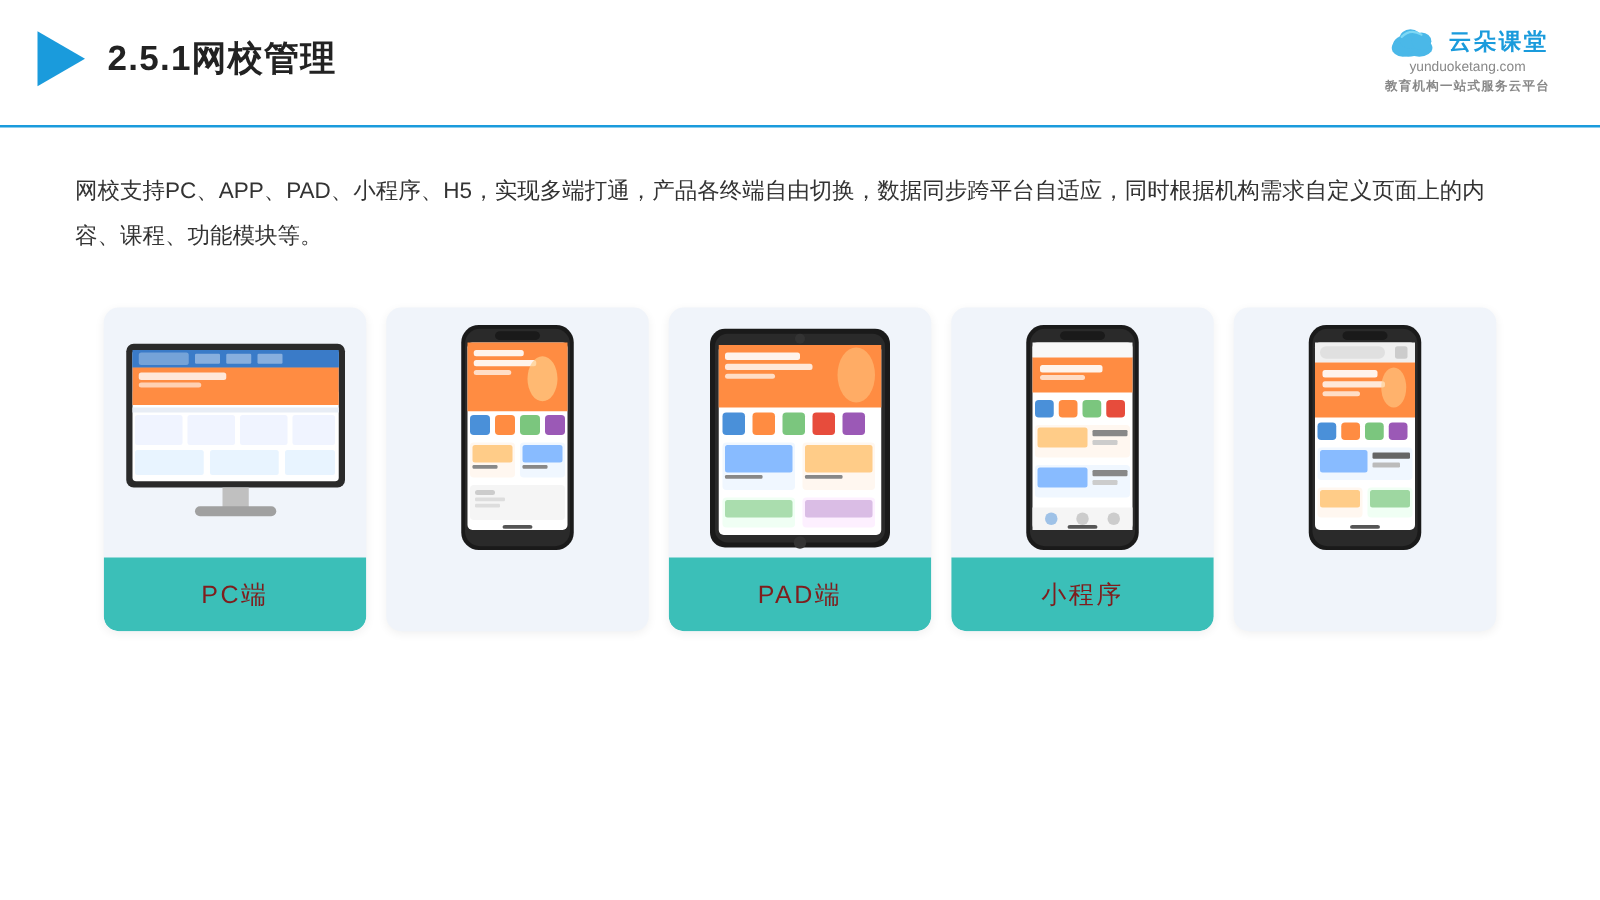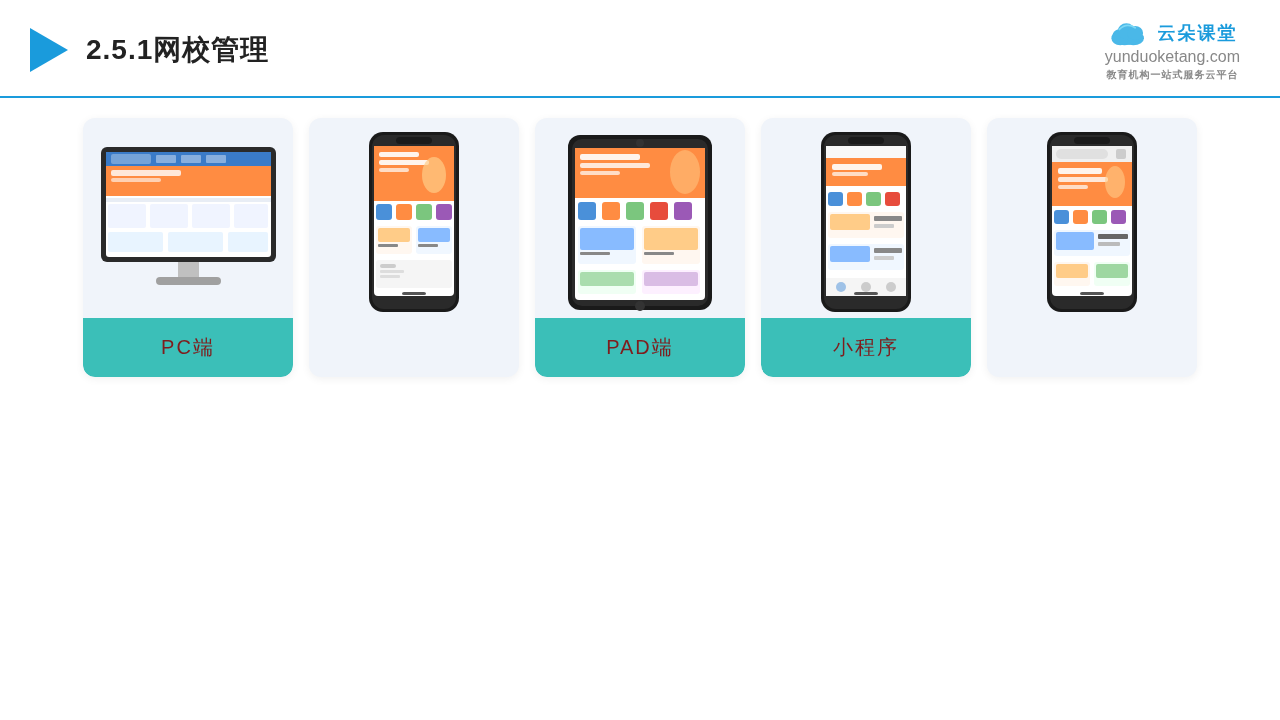--- a/index.html
+++ b/index.html
@@ -15,21 +15,21 @@
       width: 1280px;
       height: 720px;
       position: relative;
       padding: 0;
     }
     
     .header {
       display: flex;
       align-items: center;
       justify-content: space-between;
-      padding: 18px 40px 14px 30px;
+      padding: 18px 40px 24px 30px;
       border-bottom: 2px solid #1a9bdc;
       gap: 18px;
     }
     .header-left {
       display: flex;
       align-items: center;
       gap: 0px;
     }
     .play-icon {
       width: 0;
@@ -68,21 +68,21 @@
       letter-spacing: 2px;
     }
     .logo-sub {
       font-size: 10px;
       color: #888;
       margin-top: 2px;
       letter-spacing: 1px;
       font-weight: bold;
     }
     .logo-url {
-      font-size: 16px;
+      font-size: 11px;
       color: #888;
     }
     
     .description {
       padding: 32px 60px 20px 60px;
       font-size: 18px;
       line-height: 2;
       color: #333;
     }
     
@@ -144,20 +144,23 @@
 
           <path d="M14 12 Q22 4 32 10" stroke="#7dd8f5" stroke-width="2" fill="none" stroke-linecap="round"></path>
         </svg>
         <span class="logo-text">云朵课堂</span>
       </div>
       <span class="logo-url">yunduoketang.com</span>
       <span class="logo-sub">教育机构一站式服务云平台</span>
     </div>
   </div>
 
+  <div class="description">
+    <span>网校支持PC、APP、PAD、小程序、H5，实现多端打通，产品各终端自由切换，数据同步跨平台自适应，同时根据机构需求自定义页面上的内容、课程、功能模块等。</span>
+  </div>
 
   <div class="cards-area">
 
     <div class="card">
       <div class="card-image-area">
 
         <svg width="185" height="160" viewBox="0 0 185 160">
 
           <rect x="5" y="5" width="175" height="115" rx="6" fill="#2a2a2a"></rect>
           <rect x="10" y="10" width="165" height="105" rx="3" fill="#fff"></rect>

